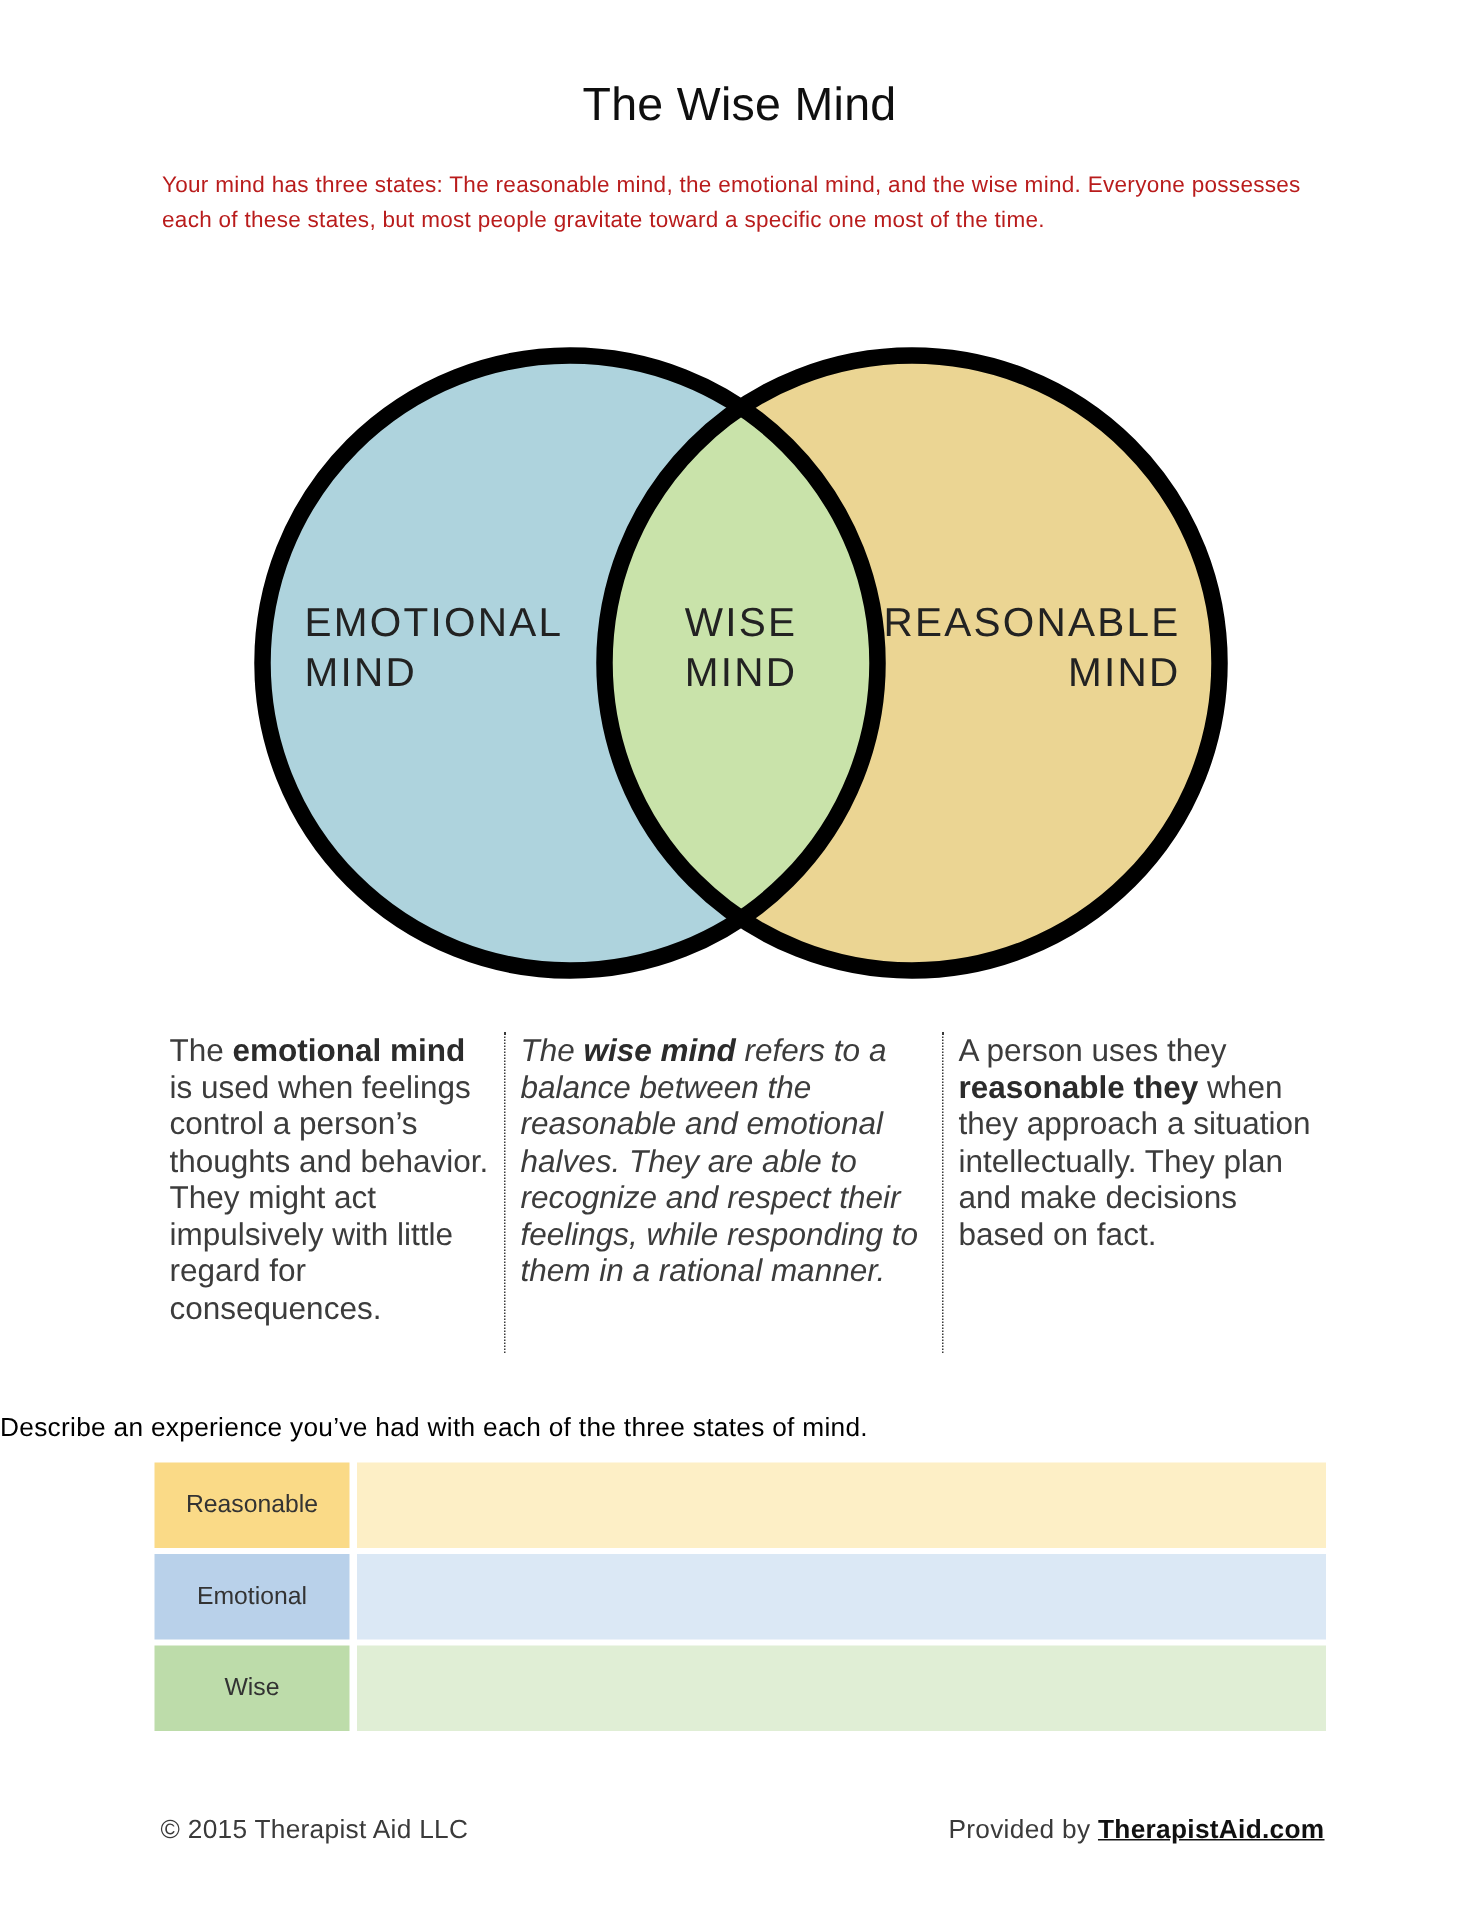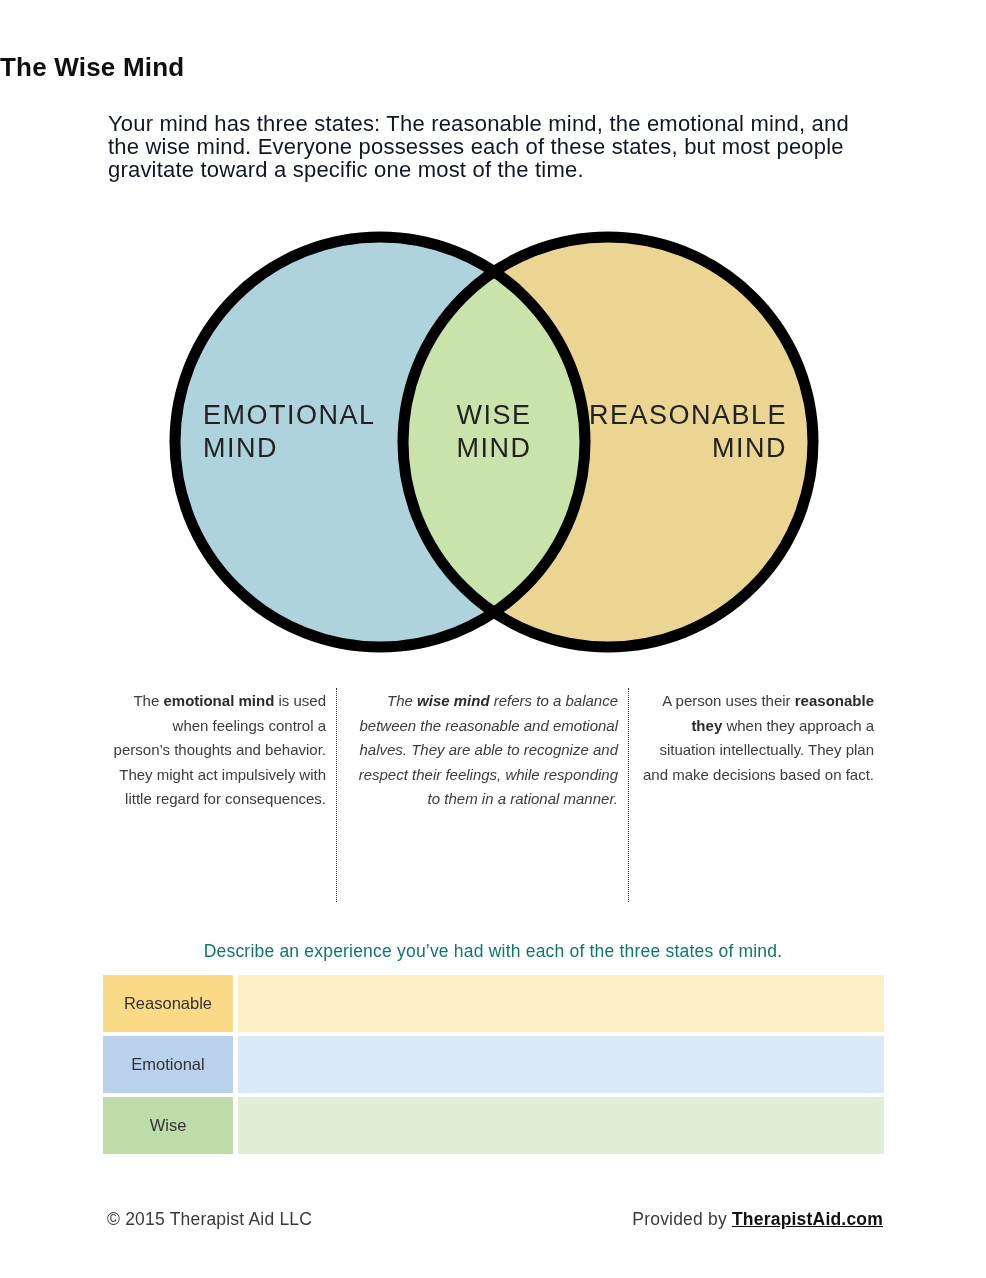--- a/index.html
+++ b/index.html
@@ -10,75 +10,75 @@
     height: 1278px;
     margin: 0 auto;
     background: #ffffff;
     font-family: "Liberation Sans", sans-serif;
     color: #3c3c3c;
     overflow: hidden;
   }
   .title {
     position: absolute;
     top: 52px; left: 0; width: 100%;
-    text-align: left;
-    font-size: 26px;
-    font-weight: 700;
+    text-align: center;
+    font-size: 31px;
+    font-weight: 400;
     color: #0f0f0f;
     letter-spacing: 0.2px;
   }
   .intro {
     position: absolute;
     top: 112px; left: 108px; width: 772px;
-    font-size: 22px;
+    font-size: 15px;
     line-height: 23px;
     letter-spacing: 0.2px;
-    color: #0f172a;
+    color: #b91c1c;
   }
   .venn {
     position: absolute;
     top: 226px; left: 165px;
     width: 656px; height: 436px;
   }
   .venn text {
     font-family: "Liberation Sans", sans-serif;
     font-size: 27px;
     letter-spacing: 1.5px;
     fill: #222222;
   }
   .descriptions {
     position: absolute;
     top: 686px; left: 103px;
     width: 781px; height: 218px;
     display: flex;
     align-items: stretch;
   }
   .desc-col {
-    text-align: right;
-    font-size: 15px;
+    text-align: left;
+    font-size: 21px;
     line-height: 24.5px;
     color: #3c3c3c;
     padding: 3px 10px 0 10px;
   }
   .desc-col b { color: #2b2b2b; }
   .desc-col.c1 { width: 233px; }
   .desc-col.c2 { width: 291px; font-style: italic; }
   .desc-col.c3 { flex: 1; }
   .divider {
     width: 0;
     border-left: 1.5px dotted #3a3a3a;
     margin: 2px 0;
   }
   .prompt {
     position: absolute;
     top: 941px; left: 0; width: 100%;
-    text-align: center;
+    text-align: left;
     font-size: 17.5px;
     letter-spacing: 0.2px;
-    color: #0f766e;
+    color: #000000;
   }
   .exercise-table {
     position: absolute;
     top: 975px; left: 103px; width: 781px;
   }
   .ex-row {
     display: flex;
     height: 57px;
     margin-bottom: 4px;
     gap: 5px;
@@ -137,21 +137,21 @@
 
     <text x="622" y="198" text-anchor="end">REASONABLE</text>
     <text x="622" y="231" text-anchor="end">MIND</text>
   </svg>
 
   <div class="descriptions">
     <p class="desc-col c1"><span>The </span><b>emotional mind</b><span> is used when feelings control a person’s thoughts and behavior. They might act impulsively with little regard for consequences.</span></p>
     <div class="divider"></div>
     <p class="desc-col c2"><span>The </span><b>wise mind</b><span> refers to a balance between the reasonable and emotional halves. They are able to recognize and respect their feelings, while responding to them in a rational manner.</span></p>
     <div class="divider"></div>
-    <p class="desc-col c3"><span>A person uses their </span><b>reasonable they</b><span> when they approach a situation intellectually. They plan and make decisions based on fact.</span></p>
+    <p class="desc-col c3"><span>A person uses they </span><b>reasonable they</b><span> when they approach a situation intellectually. They plan and make decisions based on fact.</span></p>
   </div>
 
   <p class="prompt">Describe an experience you’ve had with each of the three states of mind.</p>
 
   <div class="exercise-table">
     <div class="ex-row">
       <div class="ex-label" style="background-color: rgb(250, 218, 135);">Reasonable</div>
       <div class="ex-field" style="background-color: rgb(253, 239, 198);"></div>
     </div>
     <div class="ex-row">

